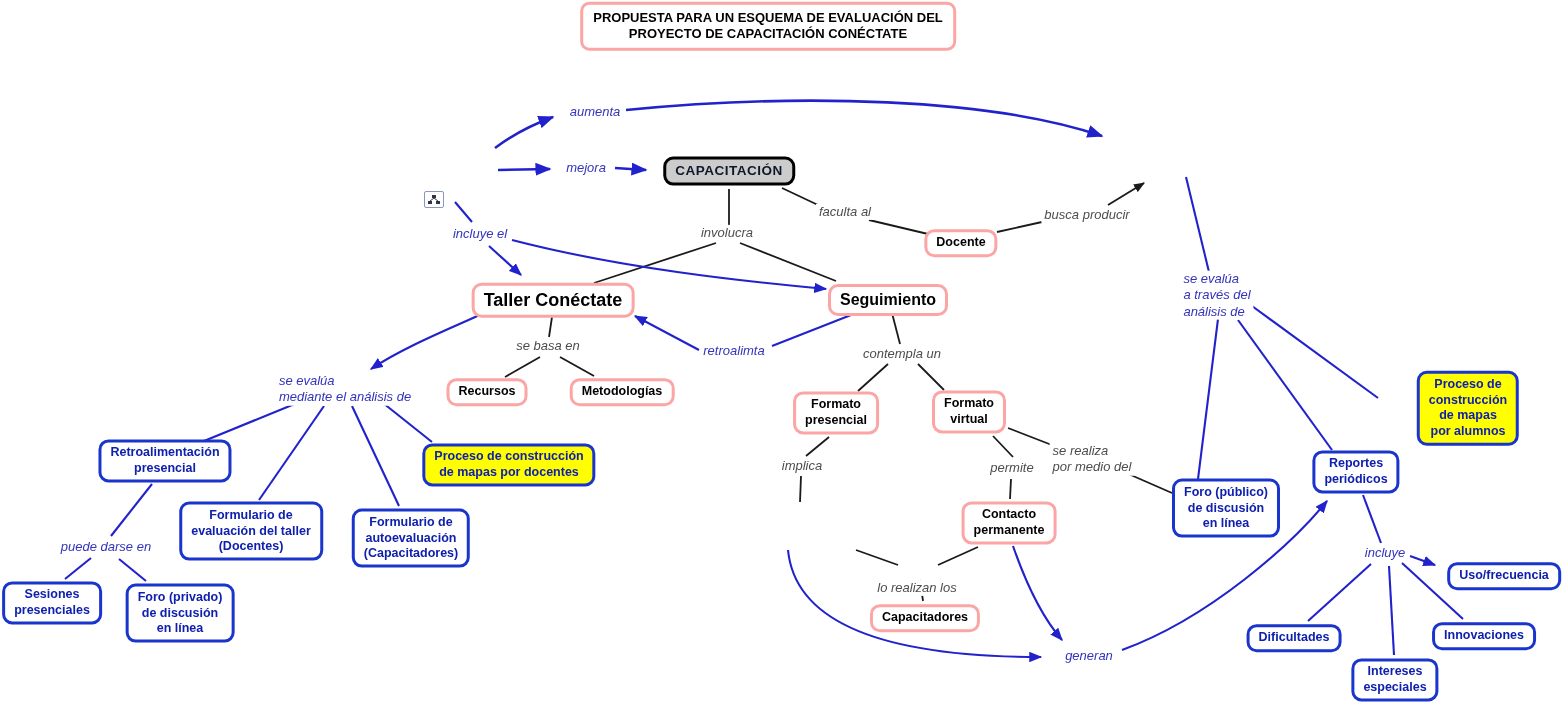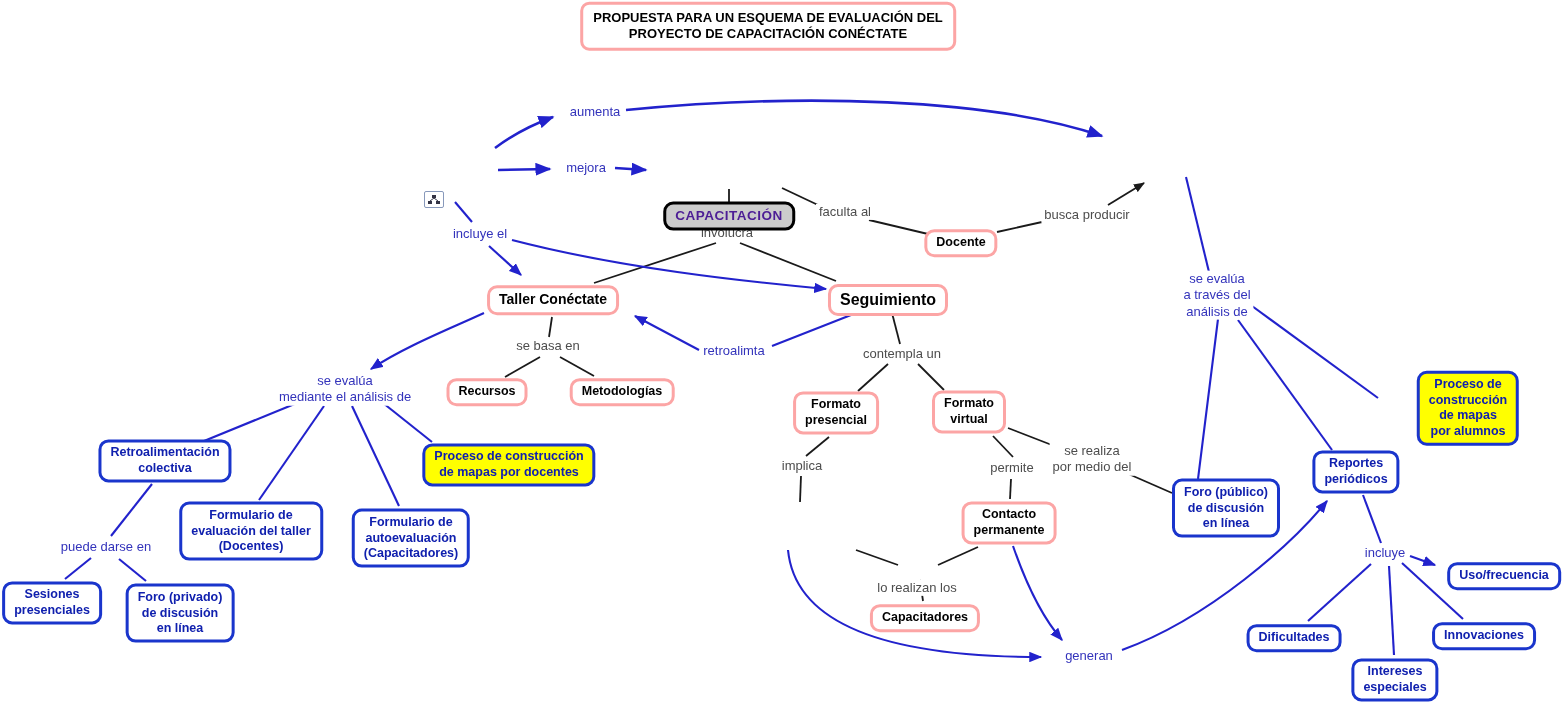--- a/index.html
+++ b/index.html
@@ -12,25 +12,25 @@
   .mkb{fill:var(--line-blue);}
   .mkk{fill:var(--line-black);}
   .node{position:absolute;transform:translate(-50%,-50%);background:#ffffff;
         border:3px solid #fca5a5;border-radius:10px;padding:3px 9px;
         font-weight:bold;font-size:12.5px;line-height:1.25;text-align:center;
         white-space:pre-line;color:#000;box-sizing:border-box;}
   .n-title{border-radius:9px;font-size:13px;padding:5px 10px;}
   .n-main{font-size:13.5px;letter-spacing:.5px;}
   .n-fillblue{background:var(--fill-eval);border-color:var(--node-blue-border);color:var(--node-blue-text);}
   .n-filllite{background:var(--fill-impact);border-color:var(--node-blue-border);color:var(--node-blue-text);}
-  .n-gray{background:var(--fill-gray);border-color:#000;color:#4c1d95;margin-top:45px;}
+  .n-gray{background:var(--fill-gray);border-color:#000;color:#0f172a;}
   .n-blue{border-color:var(--node-blue-border);color:var(--node-blue-text);}
   .n-yellow{background:var(--fill-yellow);border-color:var(--node-blue-border);color:var(--node-blue-text);}
   .lbl{position:absolute;transform:translate(-50%,-50%);background:#ffffff;
-       padding:0 3px;font-size:13px;line-height:1.25;text-align:center;white-space:pre-line;}
+       padding:0 3px;font-size:13px;line-height:1.25;white-space:pre-line;font-style:italic;}
   .lbl-dark{color:var(--label-dark);}
   .lbl-blue{color:var(--label-blue);}
   .cmap-icon{position:absolute;left:424px;top:191px;width:18px;height:15px;background:#fff;
        border:1px solid #8899bb;border-radius:2px;display:flex;align-items:center;justify-content:center;}
 </style>
 </head>
 <body>
 
 <div id="canvas">
 
@@ -126,33 +126,33 @@
   <div class="cmap-icon">
     <svg width="12" height="10" viewBox="0 0 12 10">
       <rect x="4" y="0" width="4" height="3" fill="#334"></rect>
         <rect x="0" y="6" width="4" height="3" fill="#334"></rect>
       <rect x="8" y="6" width="4" height="3" fill="#334"></rect>
         <path d="M6,3 L2,6 M6,3 L10,6" stroke="#334" stroke-width="1" fill="none"></path>
     </svg>
   </div>
   <div class="node n-main n-gray" style="left:729px;top:171px">CAPACITACIÓN</div>
   <div class="node" style="left:961px;top:243px">Docente</div>
-  <div class="node" style="left:553px;top:300px;font-size:14px">Taller Conéctate</div>
+  <div class="node" style="left:553px;top:300px;font-size:18px">Taller Conéctate</div>
   <div class="node" style="left:888px;top:300px;font-size:16px">Seguimiento</div>
   <div class="node" style="left:487px;top:392px">Recursos</div>
   <div class="node" style="left:622px;top:392px">Metodologías</div>
   <div class="node" style="left:836px;top:413px">Formato
 presencial</div>
   <div class="node" style="left:969px;top:412px">Formato
 virtual</div>
   <div class="node" style="left:1009px;top:523px">Contacto
 permanente</div>
   <div class="node" style="left:925px;top:618px">Capacitadores</div>
   <div class="node n-blue" style="left:165px;top:461px">Retroalimentación
-colectiva</div>
+presencial</div>
   <div class="node n-blue" style="left:251px;top:531px">Formulario de
 evaluación del taller
 (Docentes)</div>
   <div class="node n-blue" style="left:411px;top:538px">Formulario de
 autoevaluación
 (Capacitadores)</div>
   <div class="node n-yellow" style="left:509px;top:465px">Proceso de construcción
 de mapas por docentes</div>
   <div class="node n-blue" style="left:52px;top:603px">Sesiones
 presenciales</div>

